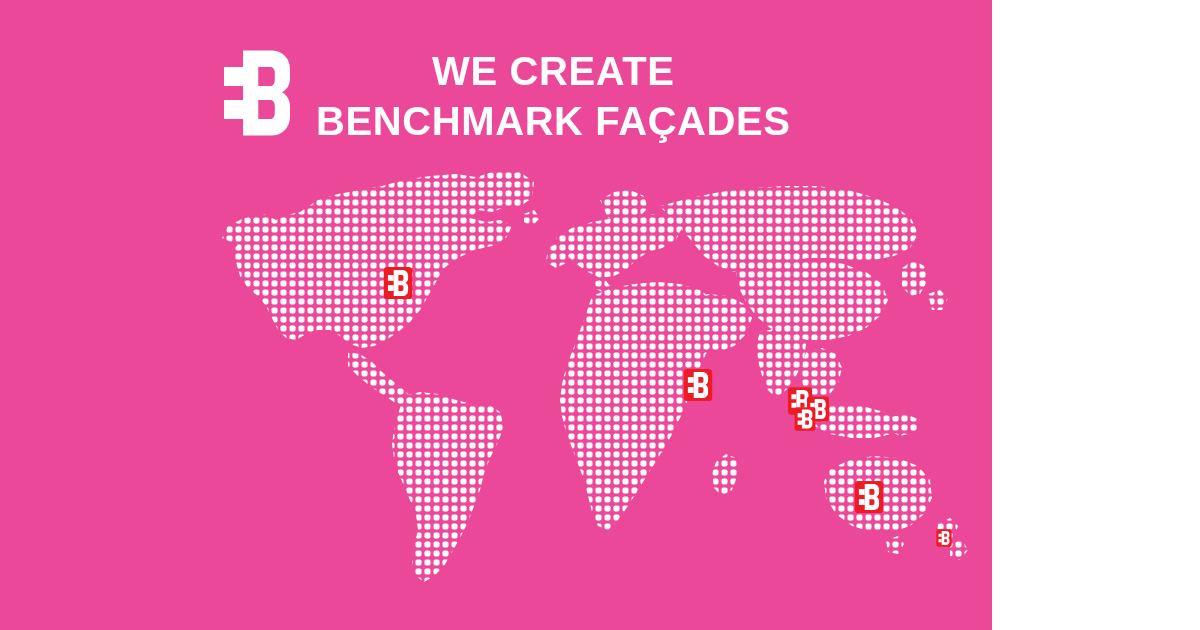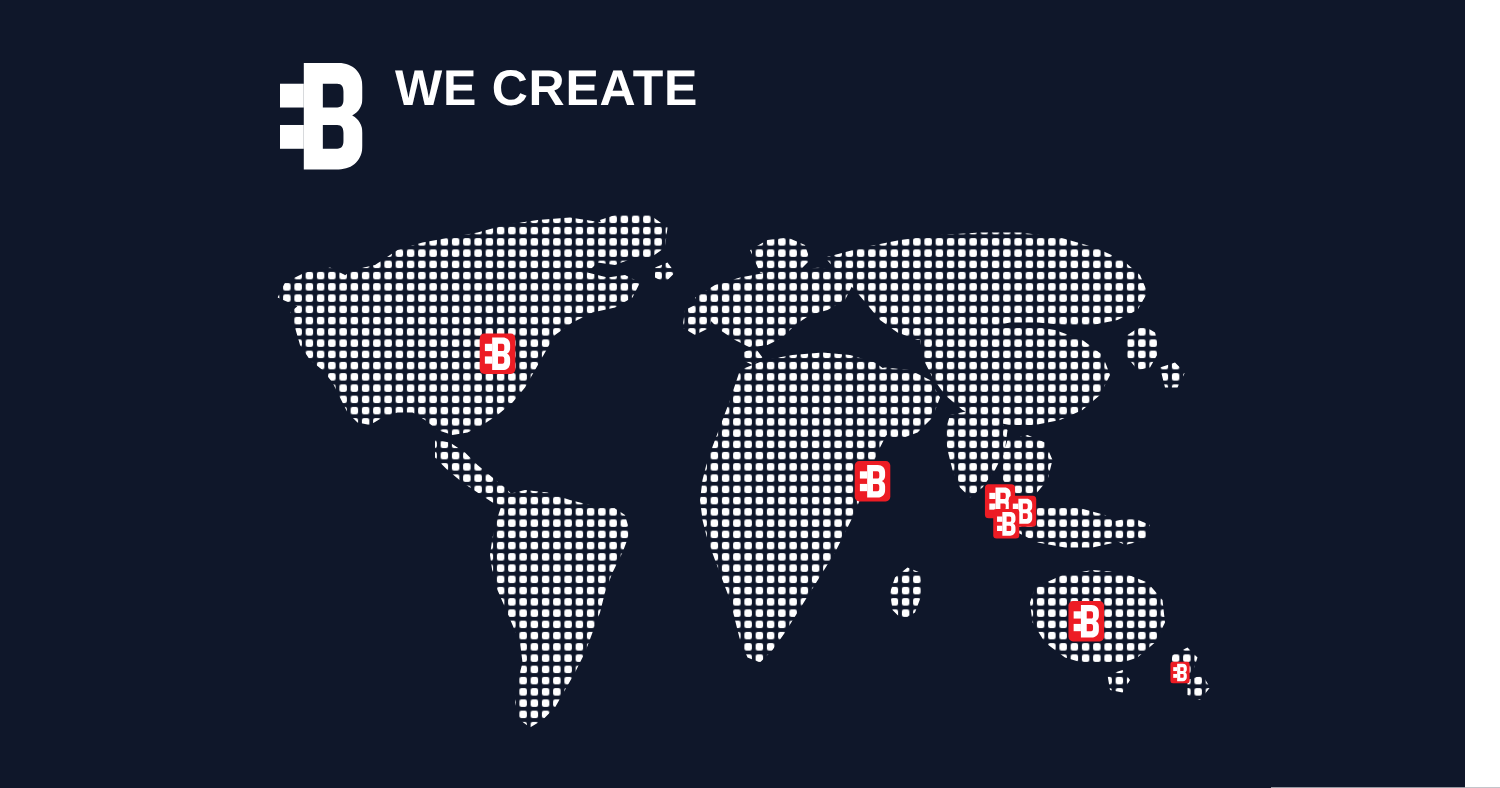--- a/index.html
+++ b/index.html
@@ -2,24 +2,24 @@
 <html><head>
 <meta charset="utf-8">
 <style>
   html, body {
     margin: 0;
     padding: 0;
     background: #ffffff;
   }
   #stage {
     position: relative;
-    width: 1172px;
+    width: 992px;
     height: 630px;
     overflow: hidden;
-    background: #0f172a;
+    background: #ec4899;
     font-family: "Liberation Sans", sans-serif;
     text-align: center;
   }
 
   
   #header {
     position: absolute;
     left: 224px;
     top: 44px;
     display: flex;
@@ -213,17 +213,18 @@
       <path d="M30,0 H74 C92,0 104,12 104,30 V44 C104,54 99,62 91,66
                C99,70 104,78 104,88 V104 C104,122 92,134 74,134 H30 Z
                M54,26 V56 H72 C78,56 80,52 80,46 V36 C80,30 78,26 72,26 Z
                M54,78 V108 H72 C78,108 80,104 80,98 V88 C80,82 78,78 72,78 Z" fill="#FFFFFF" fill-rule="evenodd"></path>
       <rect x="0" y="26" width="30" height="30" fill="#FFFFFF"></rect>
       <rect x="0" y="78" width="30" height="30" fill="#FFFFFF"></rect>
     </svg>
 
     <div id="tagline">
       <span class="line">WE CREATE</span>
+      <span class="line">BENCHMARK FAÇADES</span>
     </div>
 
   </div>
 
 </div>
 
 </body></html>

